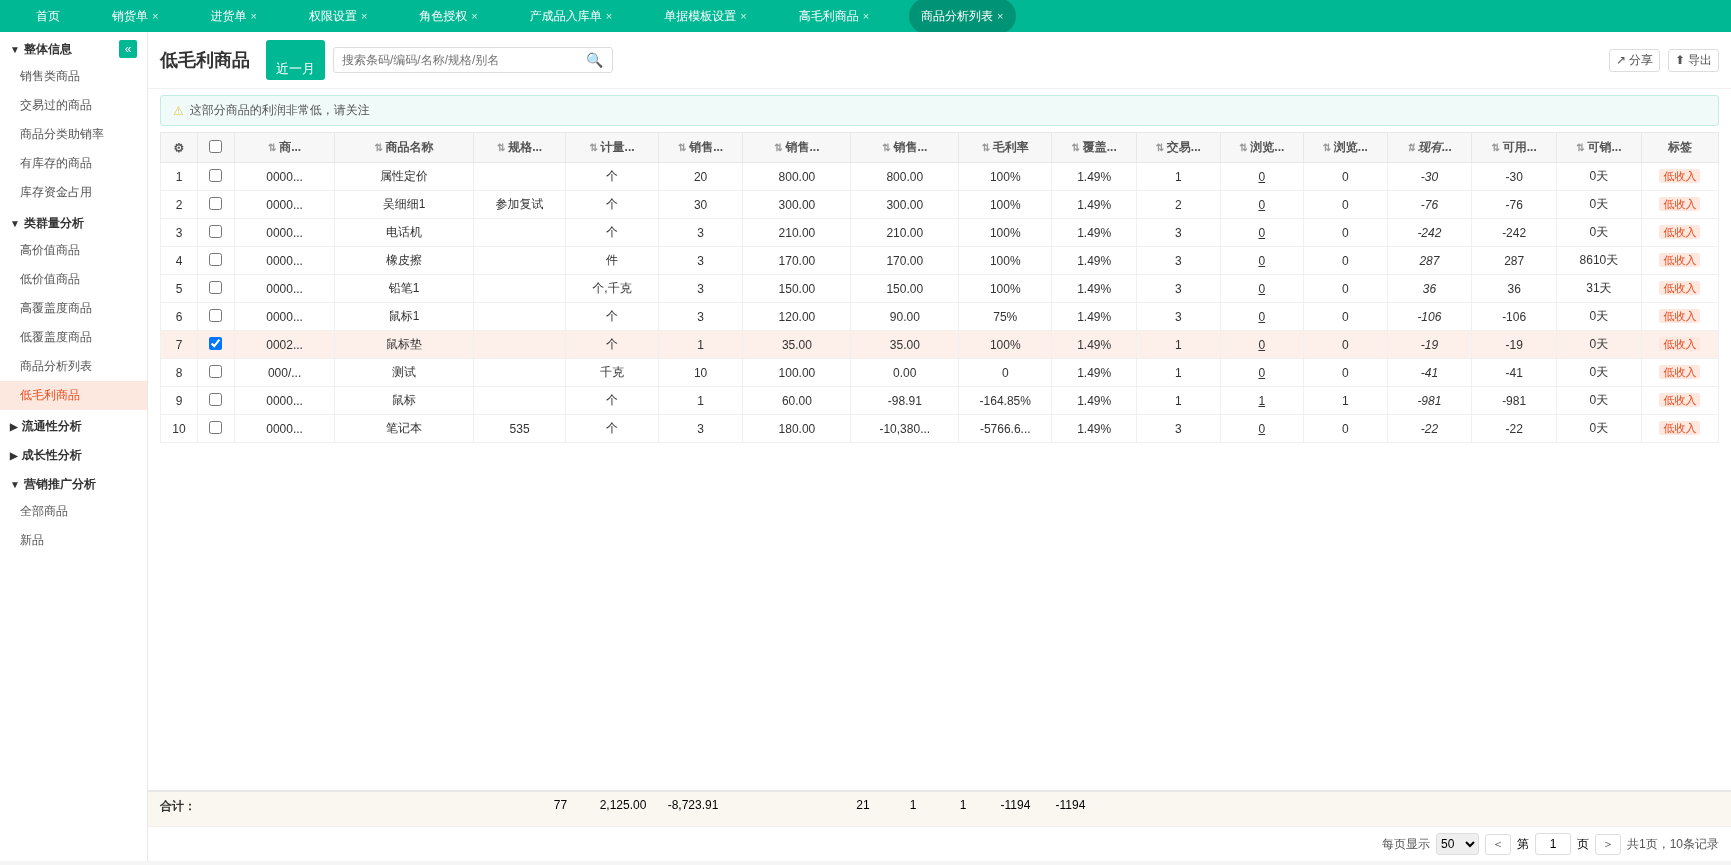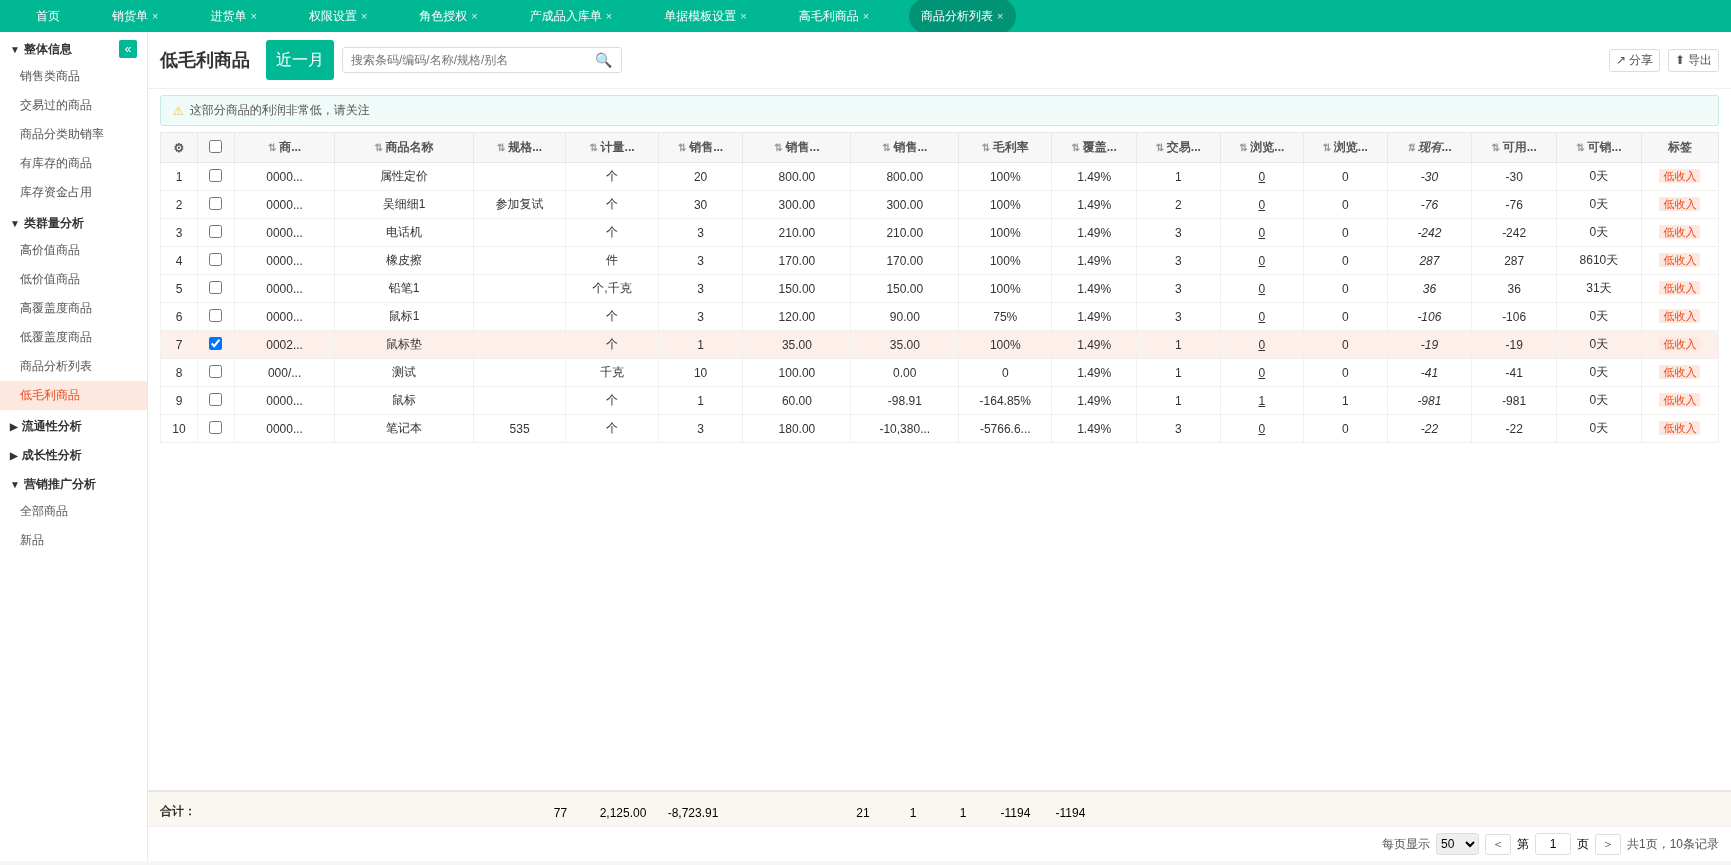--- a/index.html
+++ b/index.html
@@ -85,24 +85,24 @@
       font-size: 18px;
       font-weight: bold;
       color: #333;
       margin-right: 8px;
     }
     .filter-btn {
       background: #00b894;
       color: #fff;
       border: none;
       border-radius: 3px;
-      padding: 6px 10px;
-      font-size: 16px;
+      padding: 20px 10px;
+      font-size: 13px;
       cursor: pointer;
-      height: 40px;
+      height: 16px;
     }
     .search-box {
       display: flex;
       align-items: center;
       border: 1px solid #ddd;
       border-radius: 3px;
       padding: 2px 8px;
       flex: 1;
       max-width: 280px;
       height: 26px;
@@ -200,21 +200,21 @@
 
     .text-red { color: #e84c1e; }
     .tag-low { background: #fde8e0; color: #e84c1e; padding: 1px 4px; border-radius: 2px; font-size: 11px; }
     .underline { text-decoration: underline; color: #333; cursor: pointer; }
 
     
     .footer-total {
       border-top: 2px solid #e8e8e8;
       background: #faf6f0;
       display: flex;
-      align-items: flex-end;
+      align-items: flex-start;
       padding: 6px 12px;
       font-size: 12px;
       min-height: 36px;
     }
     .footer-total .total-label { color: #333; font-weight: bold; margin-right: 8px; }
     .footer-cells {
       display: flex;
       flex: 1;
     }
 

